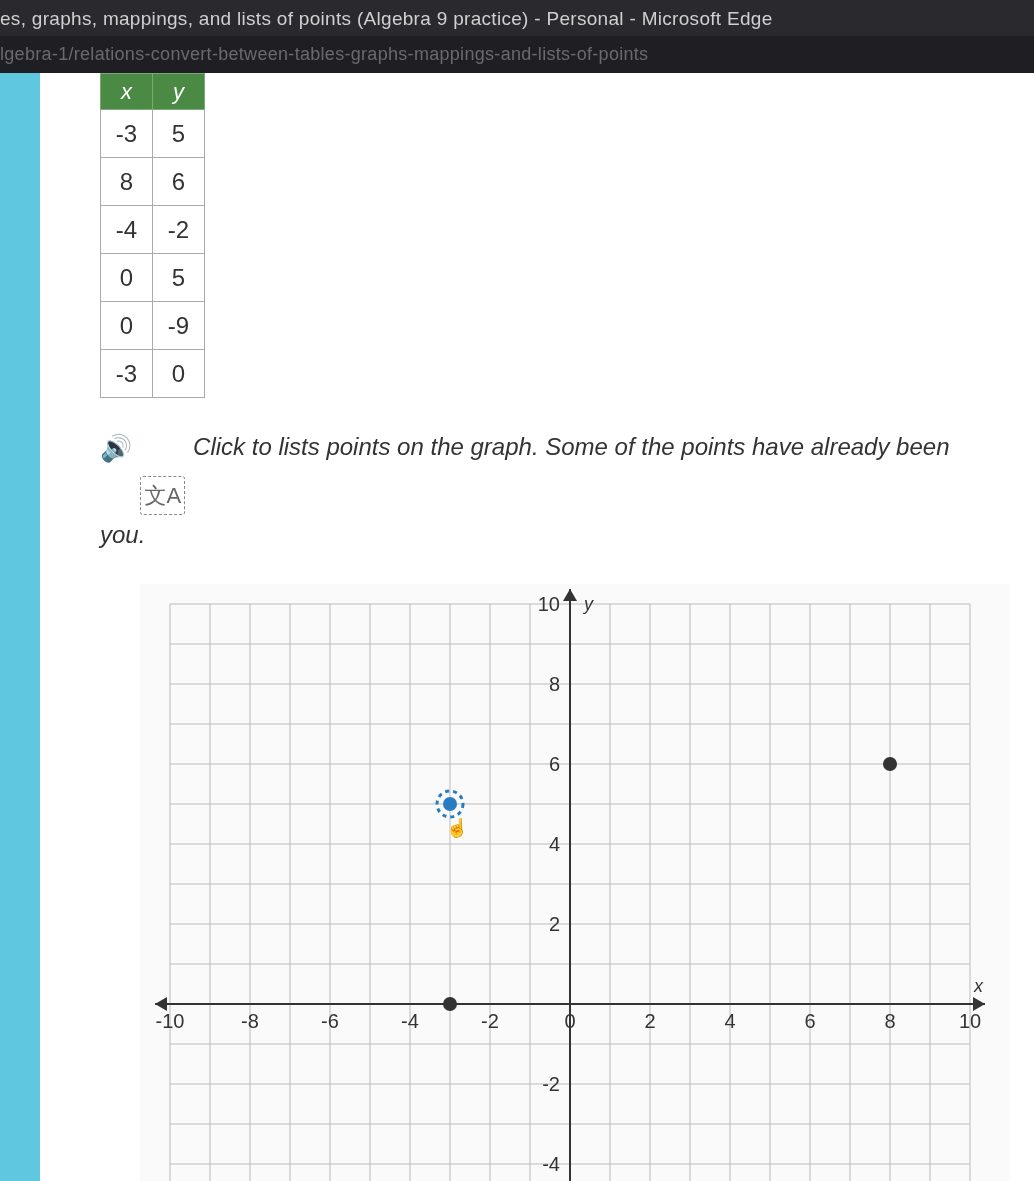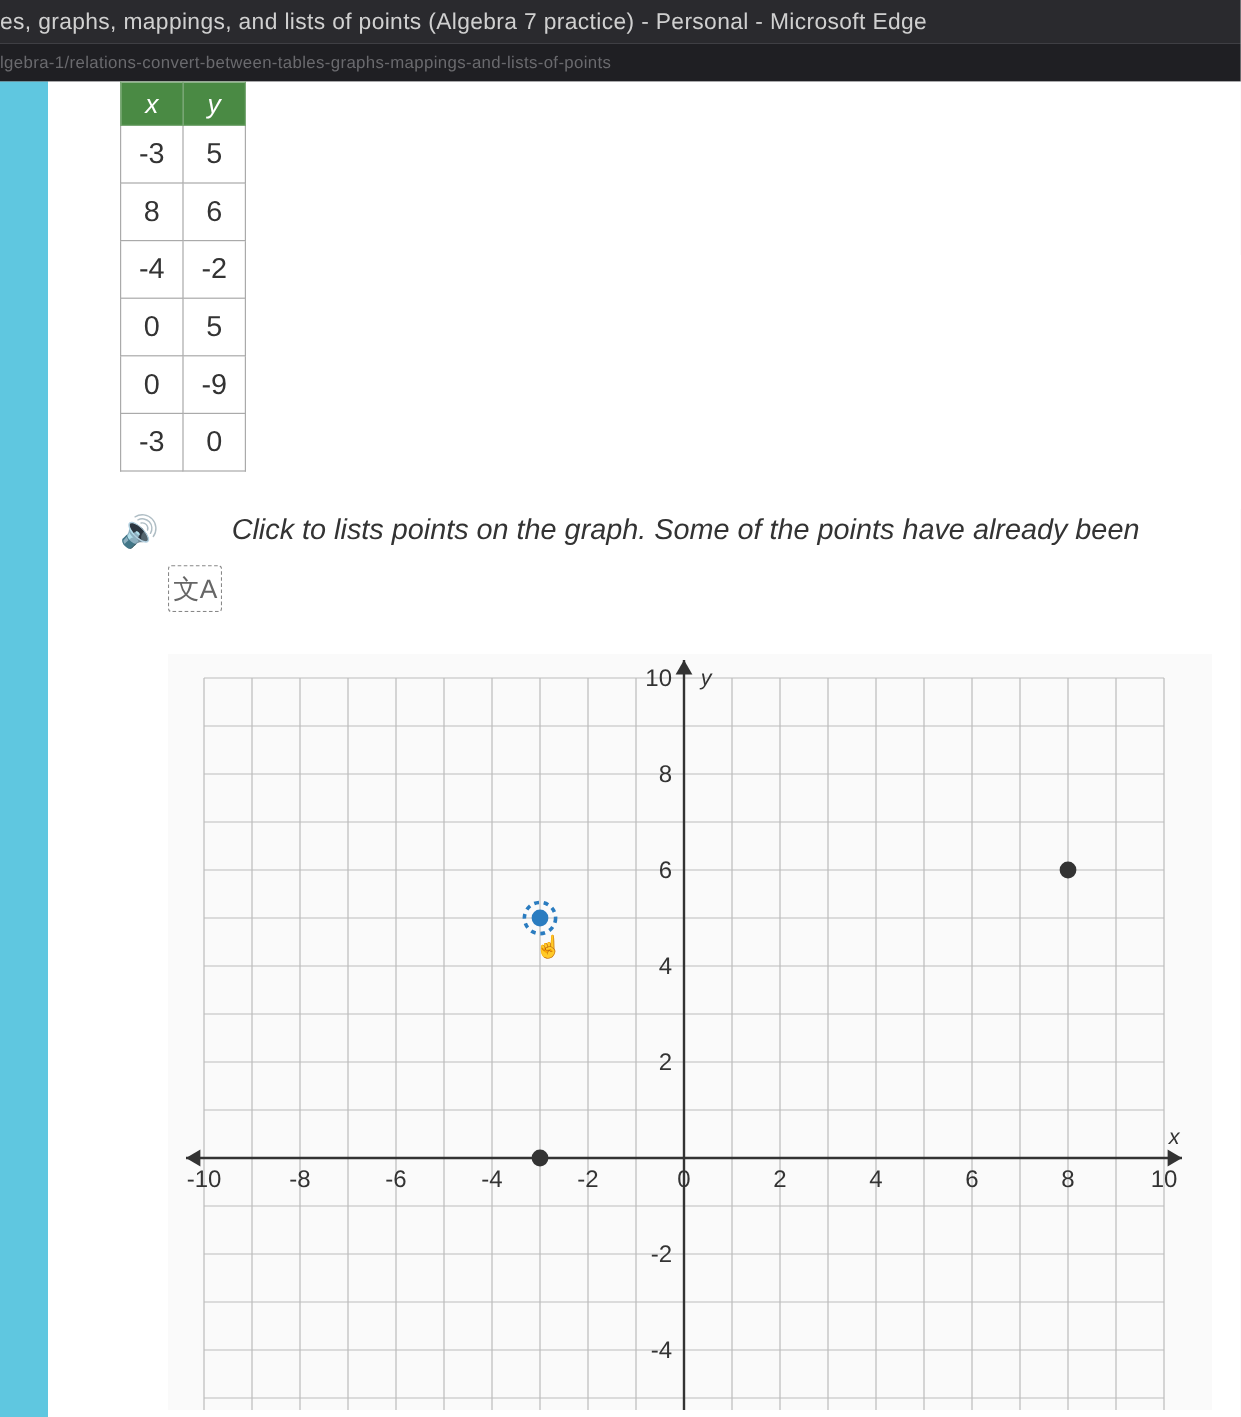--- a/index.html
+++ b/index.html
@@ -13,21 +13,21 @@
     background: #2a2a2e;
     color: #d0d0d0;
     padding: 8px 0 6px 0;
     font-size: 19px;
     letter-spacing: 0.3px;
   }
   .addressbar {
     background: #1f1f23;
     color: #6a6a6e;
     padding: 8px 0 8px 0;
-    font-size: 14px;
+    font-size: 18px;
     letter-spacing: 0.3px;
   }
   .content-row { display: flex; }
   .sidebar {
     width: 40px;
     background: #5fc7e0;
     min-height: 1120px;
   }
   .main {
     flex: 1;
@@ -114,21 +114,21 @@
     fill: #333;
   }
   .plot-point { fill: #333; }
   .active-point { fill: #2a7cc0; }
   .active-ring { fill: none; stroke: #2a7cc0; stroke-width: 3; stroke-dasharray: 4 4; }
   .arrowhead { fill: #333; }
 </style>
 </head>
 <body>
 
-<div class="titlebar">es, graphs, mappings, and lists of points (Algebra 7 practice) - Personal - Microsoft Edge</div>
+<div class="titlebar">es, graphs, mappings, and lists of points (Algebra 9 practice) - Personal - Microsoft Edge</div>
 <div class="addressbar">lgebra-1/relations-convert-between-tables-graphs-mappings-and-lists-of-points</div>
 
 <div class="content-row">
   <div class="sidebar"></div>
   <div class="main">
 
     <table class="data-table">
       <thead>
         <tr>
           <th>x</th>
@@ -161,20 +161,21 @@
             <td>0</td>
           </tr>
         </tbody>
     </table>
 
     <div class="instruction">
       <span class="audio-icon">🔊</span>
       <span class="translate-icon">文A</span>
       <span class="instruction-text">Click to lists points on the graph. Some of the points have already been</span>
     </div>
+    <div class="you-line">you.</div>
 
     <div class="graph-wrap">
       <svg class="graph-svg" viewBox="0 0 870 630" id="graph-svg">
           <line x1="30" y1="20" x2="30" y2="740" class="grid-line"></line>
           <line x1="70" y1="20" x2="70" y2="740" class="grid-line"></line>
           <line x1="110" y1="20" x2="110" y2="740" class="grid-line"></line>
           <line x1="150" y1="20" x2="150" y2="740" class="grid-line"></line>
           <line x1="190" y1="20" x2="190" y2="740" class="grid-line"></line>
           <line x1="230" y1="20" x2="230" y2="740" class="grid-line"></line>
           <line x1="270" y1="20" x2="270" y2="740" class="grid-line"></line>

